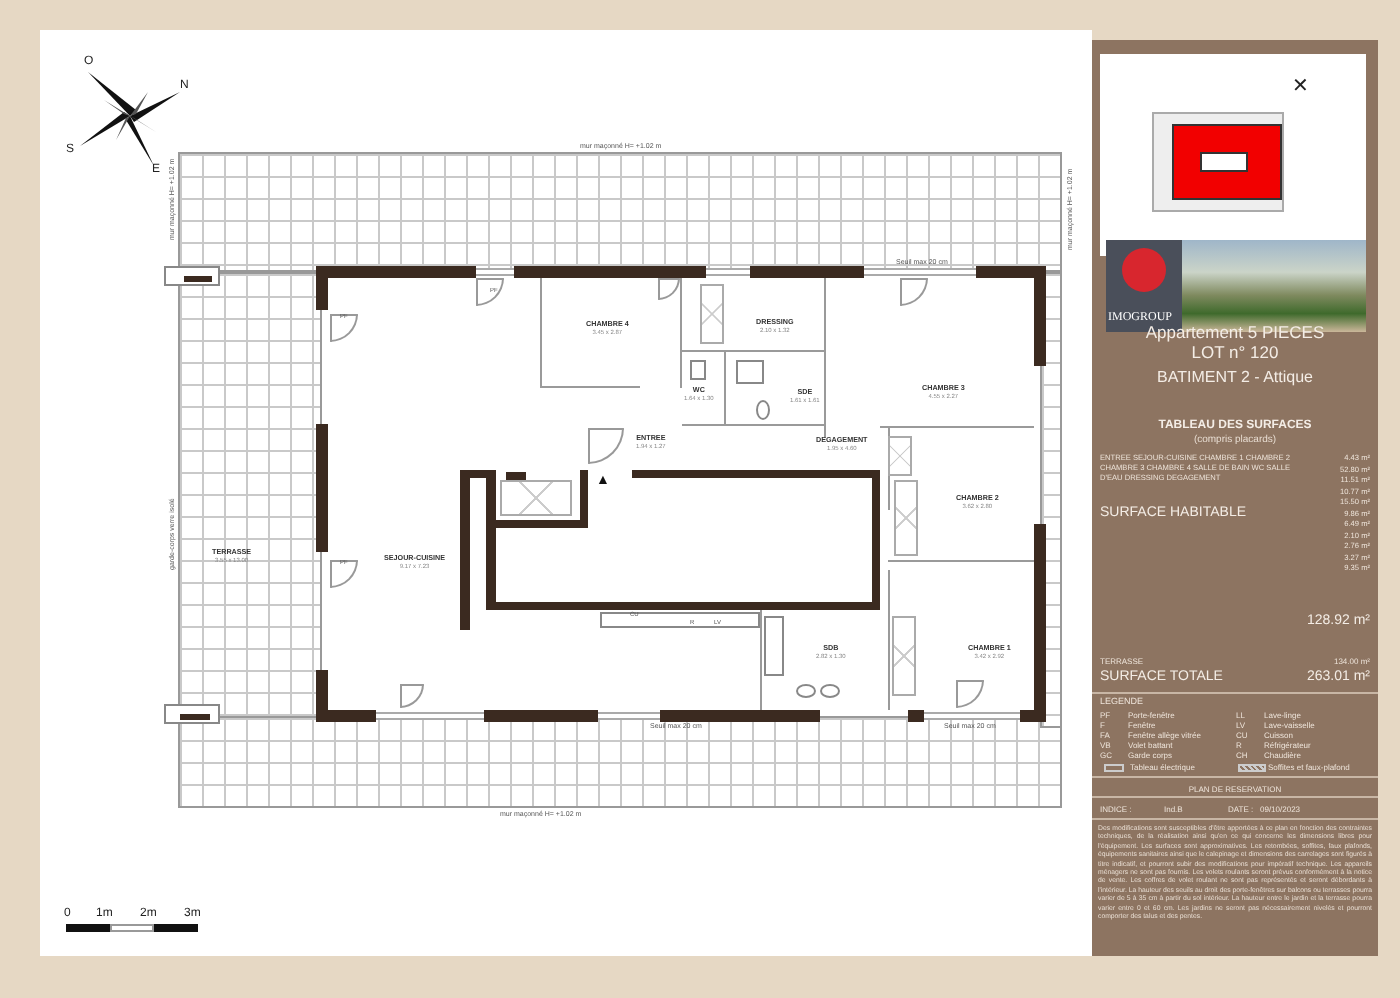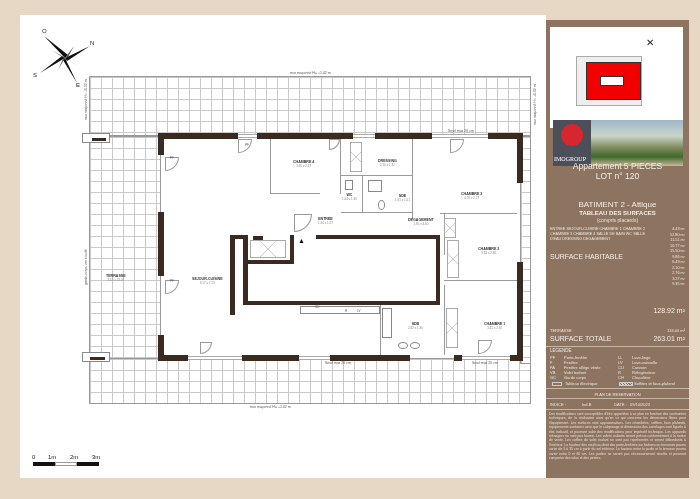--- a/index.html
+++ b/index.html
@@ -219,21 +219,21 @@
   </div>
   <div class="photo">
     <div class="photo-logo">
       <div class="logo-circle"></div>
       <span class="logo-text">IMOGROUP</span>
     </div>
     <div class="photo-scene"></div>
   </div>
   <div class="apt-title" style="top:141px;">Appartement 5 PIECES</div>
   <div class="apt-title" style="top:151px;">LOT n° 120</div>
-  <div class="apt-title" style="top:164px;font-size:8px;margin-top:16px;">BATIMENT 2 - Attique</div>
+  <div class="apt-title" style="top:164px;font-size:8px;">BATIMENT 2 - Attique</div>
   <div class="tbl-title" style="top:190px;">TABLEAU DES SURFACES</div>
   <div class="tbl-sub" style="top:197px;">(compris placards)</div>
 
   <div class="room-list" style="top:207px;">ENTREE SEJOUR-CUISINE CHAMBRE 1 CHAMBRE 2 CHAMBRE 3 CHAMBRE 4 SALLE DE BAIN WC SALLE D'EAU DRESSING DEGAGEMENT</div>
   <div class="big-label" style="left:4px;top:233px;">SURFACE HABITABLE</div>
   <div class="area-list" style="top:207px;">
     <div>4.43 m²</div>
     <div>52.80 m²</div>
     <div>11.51 m²</div>
     <div>10.77 m²</div>

